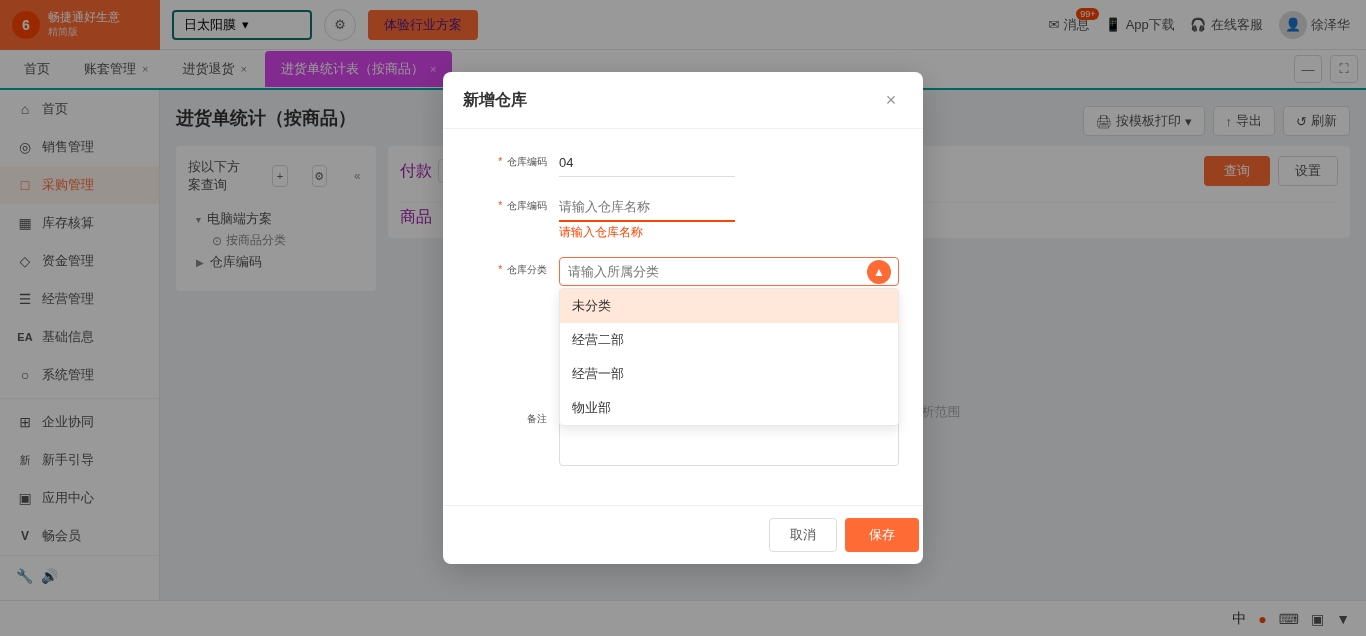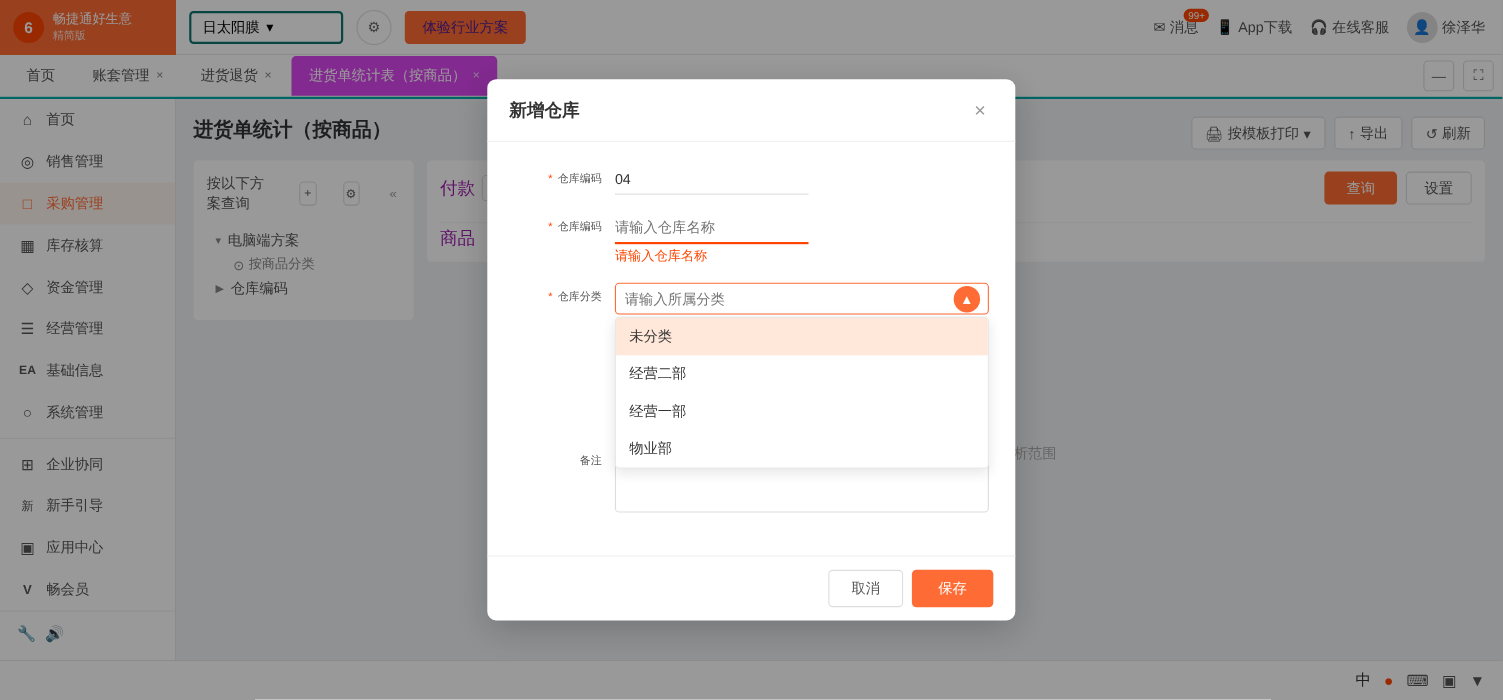--- a/index.html
+++ b/index.html
@@ -169,21 +169,21 @@
       position: absolute; top: 100%; left: 0; width: 100%;
       background: #fff; border: 1px solid #e8e8e8; border-radius: 4px;
       box-shadow: 0 4px 12px rgba(0,0,0,0.1); z-index: 200; margin-top: 2px;
     }
     .dropdown-item {
       padding: 8px 12px; cursor: pointer; font-size: 13px; color: #333;
     }
     .dropdown-item.highlighted { background: #ffe8d9; }
     .modal-footer {
       display: flex; justify-content: flex-end; gap: 8px;
-      padding: 12px 20px; border-top: 1px solid #f0f0f0;
+      padding: 12px 4px; border-top: 1px solid #f0f0f0;
     }
     .btn-save {
       background: #ff6b35; color: #fff; border: none;
       padding: 7px 24px; border-radius: 4px; cursor: pointer; font-size: 13px;
     }
     .btn-cancel {
       background: #fff; color: #555; border: 1px solid #ddd;
       padding: 7px 20px; border-radius: 4px; cursor: pointer; font-size: 13px;
     }
     .textarea-input {

